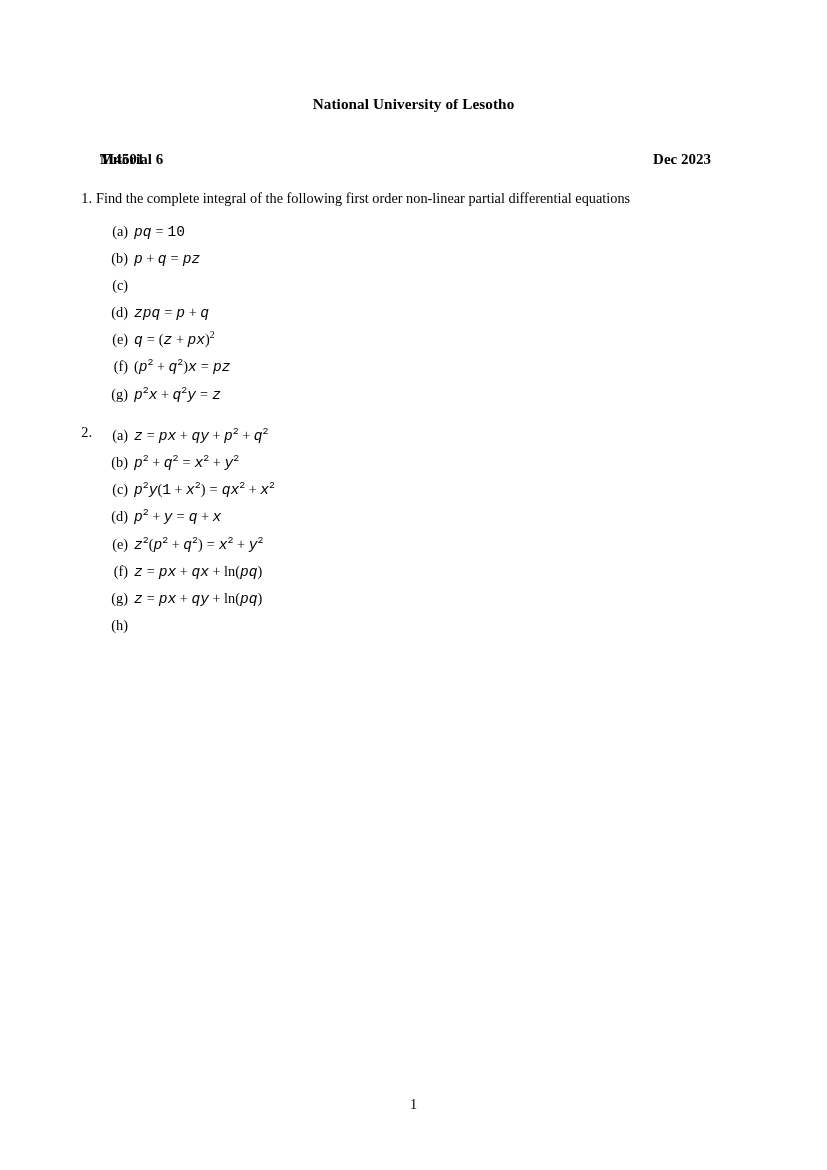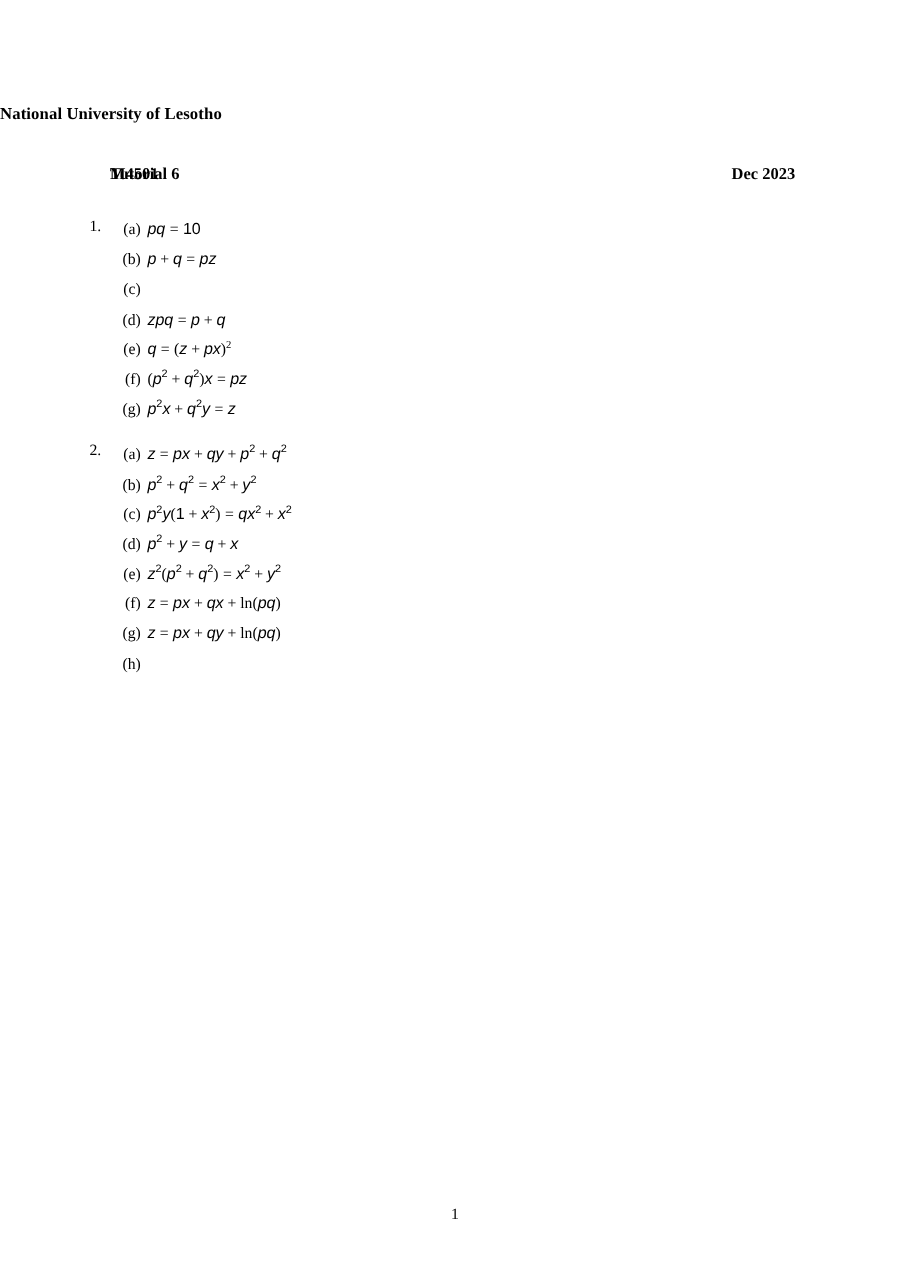--- a/index.html
+++ b/index.html
@@ -23,21 +23,21 @@
     height: 1170px;
     overflow: hidden;
   }
 
   
   .header {
     position: absolute;
     left: 0;
     right: 0;
     top: 93px;
-    text-align: left;
+    text-align: center;
   }
   .header .line {
     font-weight: bold;
     font-size: 15.2px;
     line-height: 21px;
     letter-spacing: 0.1px;
   }
 
   .coursebar {
     position: absolute;
@@ -55,21 +55,21 @@
   }
   .coursebar .title {
     position: absolute;
     left: 0;
     right: 0;
     top: 0;
     text-align: left;
   }
   .coursebar .date {
     position: absolute;
-    right: 4px;
+    right: 16px;
     top: 0;
   }
 
   
   .qlist {
     position: absolute;
     left: 0;
     top: 188px;
     width: 827px;
   }
@@ -118,21 +118,21 @@
   }
   .subbody {
     position: absolute;
     left: 134px;
     top: 0;
     white-space: nowrap;
   }
 
   
   .m {
-    font-family: Liberation Sans, sans-serif;
+    font-family: Liberation Mono, monospace;
     font-style: italic;
     font-size: 14.6px;
   }
   .mn {            
     font-style: normal;
     text-align: right;
   }
   .op {
     font-style: normal;
     padding: 0 3.5px;
@@ -188,20 +188,21 @@
     <span class="code">M4501</span>
     <span class="title">Tutorial 6</span>
     <span class="date">Dec 2023</span>
   </div>
 
   <div class="qlist">
 
     <div class="question">
       <div class="qhead">
         <span class="qnum">1.</span>
+        <span class="txt">Find the complete integral of the following first order non-linear partial differential equations</span>
       </div>
 
       <div class="sublist">
 
         <div class="subitem">
           <span class="sublabel">(a)</span>
           <span class="subbody">
             <span class="m">pq</span><span class="eq">=</span><span class="m mn">10</span>
           </span>
         </div>

